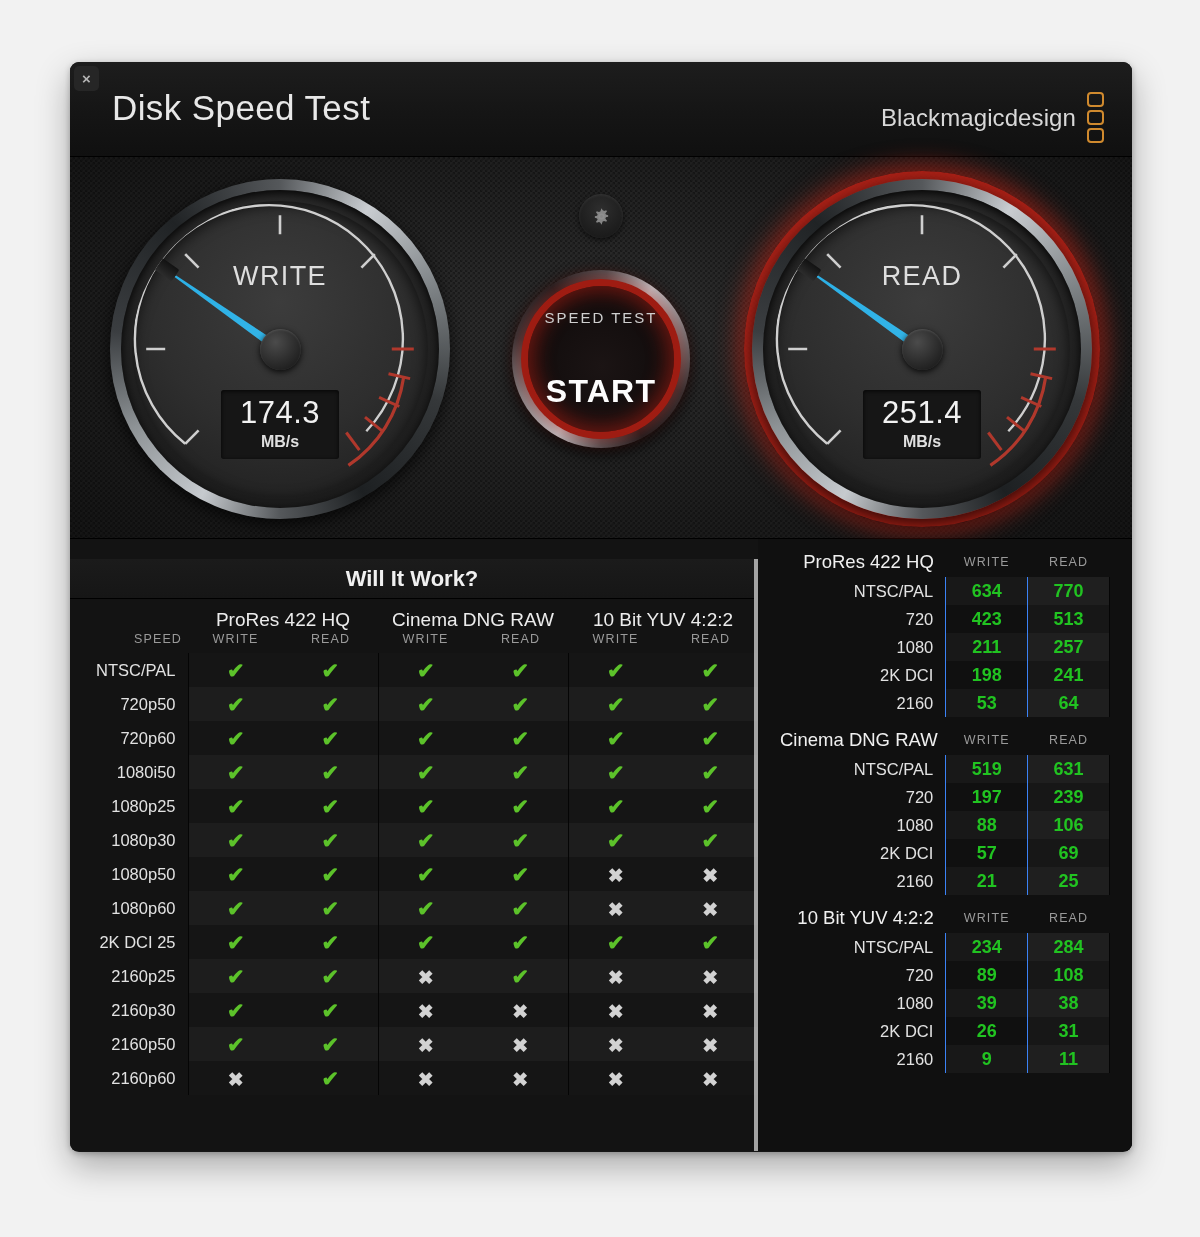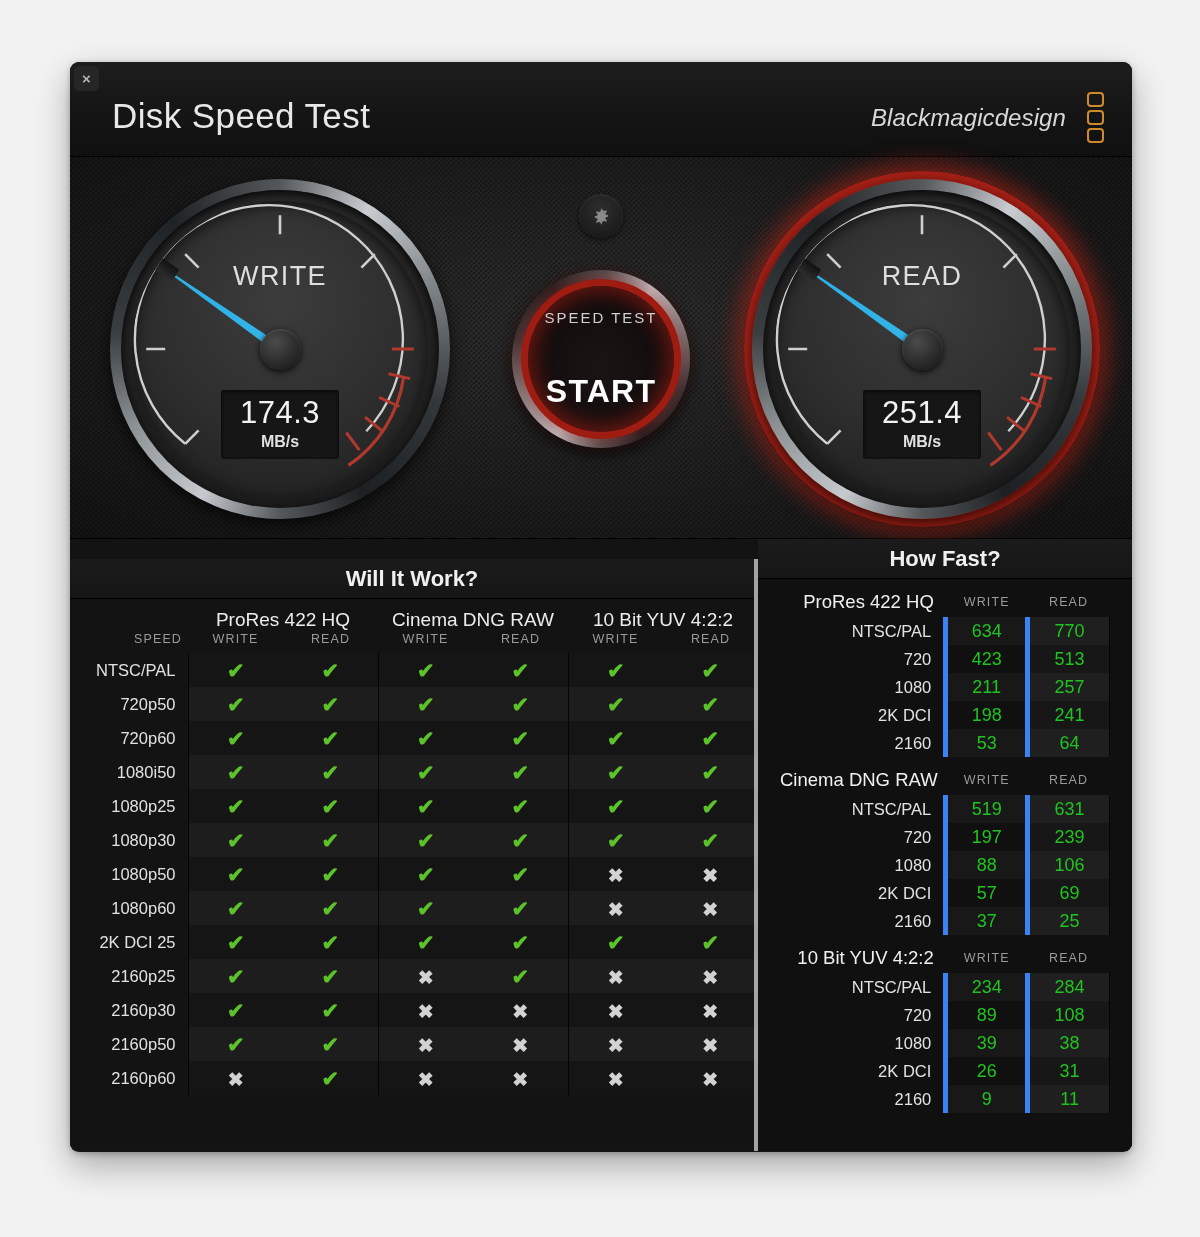--- a/index.html
+++ b/index.html
@@ -50,35 +50,34 @@
   #titlebar {
     position: relative;
     height: 95px;
     background: linear-gradient(180deg, #1d1d1d 0%, #151515 55%, #101010 100%);
     border-bottom: 1px solid #000;
   }
 
   #app-title {
     position: absolute;
     left: 42px;
-    top: 34px;
+    top: 26px;
     font-size: 35px;
     color: #e8e8e8;
     font-weight: 300;
     letter-spacing: 0.4px;
   }
 
   #brand {
     position: absolute;
     right: 28px;
     top: 30px;
     display: flex;
     align-items: center;
-    gap: 21px;
-    font-style: italic;
+    gap: 11px;
   }
   #brand-text {
     font-size: 24px;
     color: #d8d8d8;
     font-weight: 300;
     letter-spacing: 0.1px;
   }
   #brand-logo { display: flex; flex-direction: column; gap: 3px; }
   #brand-logo i {
     display: block;
@@ -392,21 +391,22 @@
     font-weight: 300;
     padding-right: 12px;
     height: 28px;
     white-space: nowrap;
   }
   .hf-table tr.row td.num {
     text-align: center;
     font-size: 18px;
     color: #21c321;
     height: 28px;
-    border-left: 5px solid #3b82f6;
+    border-left: 1px solid #3b82f6;
+    font-weight: bold;
   }
   .hf-table tr.row td.num.last { border-right: 1px solid #050505; }
   .hf-table tr.row:nth-child(even) td.num { background: rgba(255,255,255,0.035); }
   .hf-table tr.row td.num.rd { background: rgba(255,255,255,0.030); }
   .hf-table tr.row:nth-child(even) td.num.rd { background: rgba(255,255,255,0.065); }
 </style>
 </head>
 <body>
 
 <div id="window">
@@ -660,21 +660,20 @@
               <td class="cell gsep"><span class="no">✖</span></td>
               <td class="cell"><span class="no">✖</span></td>
               <td class="cell gsep"><span class="no">✖</span></td>
               <td class="cell gend"><span class="no">✖</span></td>
             </tr>
           </tbody>
       </table>
     </div>
 
     <div id="right-panel">
-      <div class="section-head">How Fast?</div>
       <div class="hf-block">
         <table class="hf-table">
           <colgroup>
               <col class="lbl-col">
               <col class="num-col">
               <col class="num-col">
             </colgroup>
           <tbody id="hf-body">
               <tr class="grp">
                 <td class="g-name">ProRes 422 HQ</td>
@@ -726,21 +725,21 @@
                 <td class="num">88</td>
                 <td class="num rd last">106</td>
               </tr>
               <tr class="row">
                 <td class="r-name">2K DCI</td>
                 <td class="num">57</td>
                 <td class="num rd last">69</td>
               </tr>
               <tr class="row">
                 <td class="r-name">2160</td>
-                <td class="num">37</td>
+                <td class="num">21</td>
                 <td class="num rd last">25</td>
               </tr>
               <tr class="grp">
                 <td class="g-name">10 Bit YUV 4:2:2</td>
                 <td class="g-h">WRITE</td>
                 <td class="g-h">READ</td>
               </tr>
               <tr class="row">
                 <td class="r-name">NTSC/PAL</td>
                 <td class="num">234</td>

